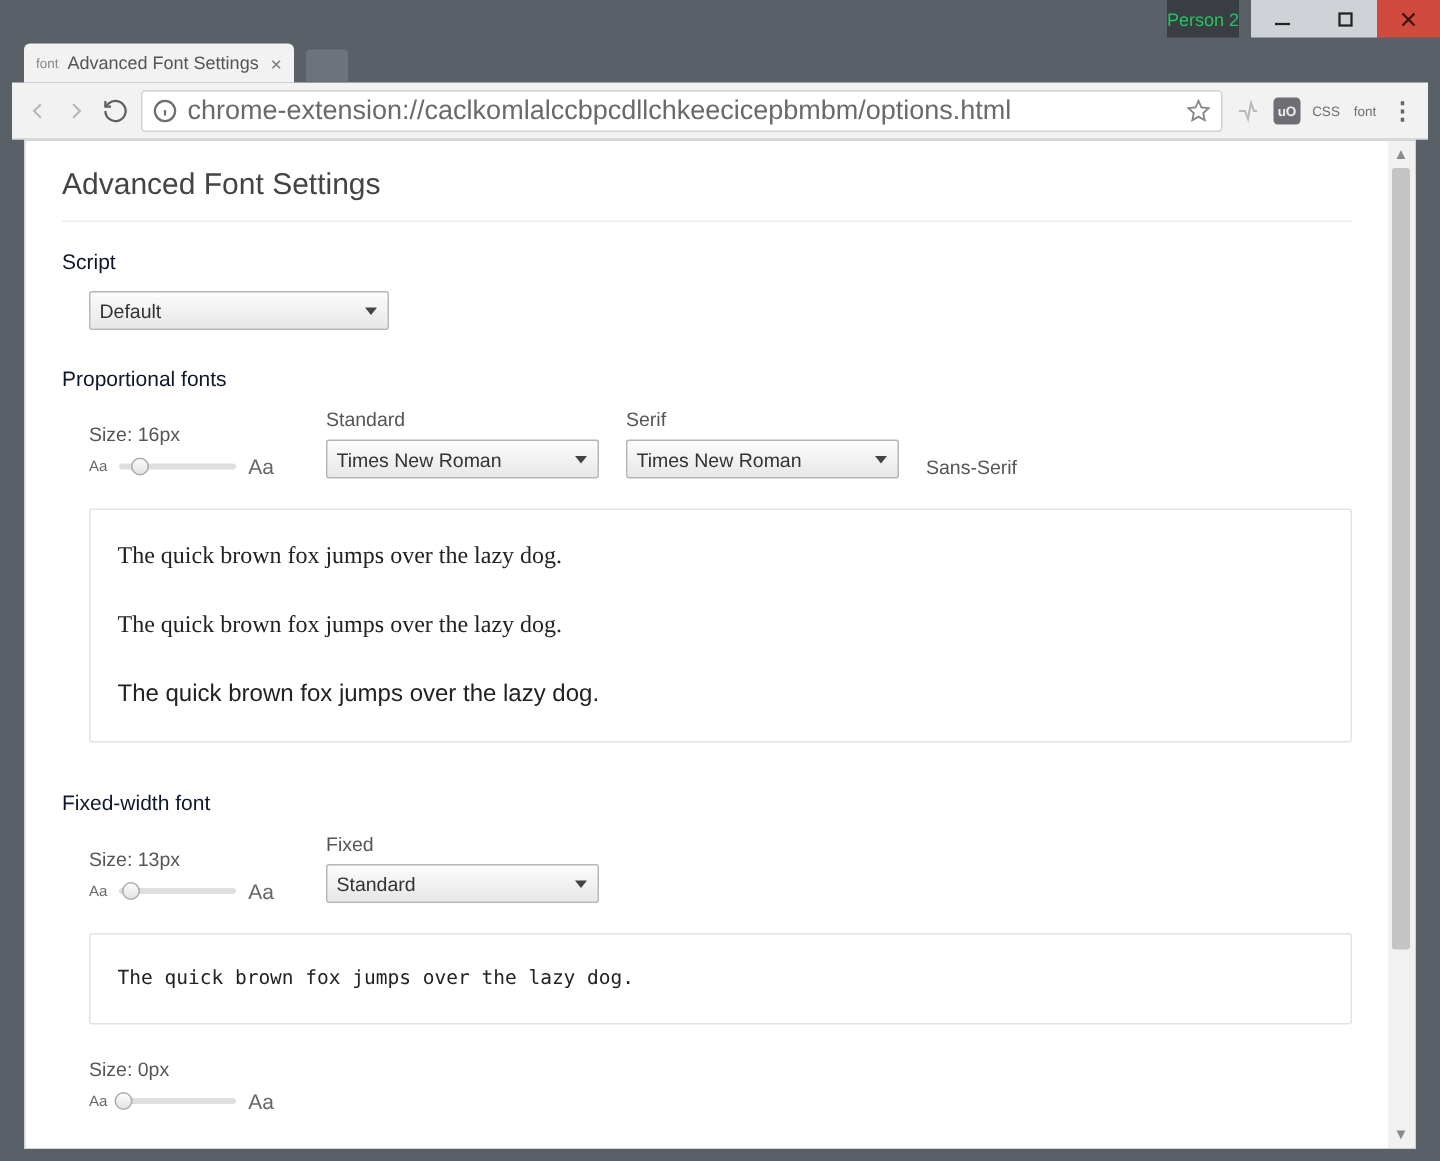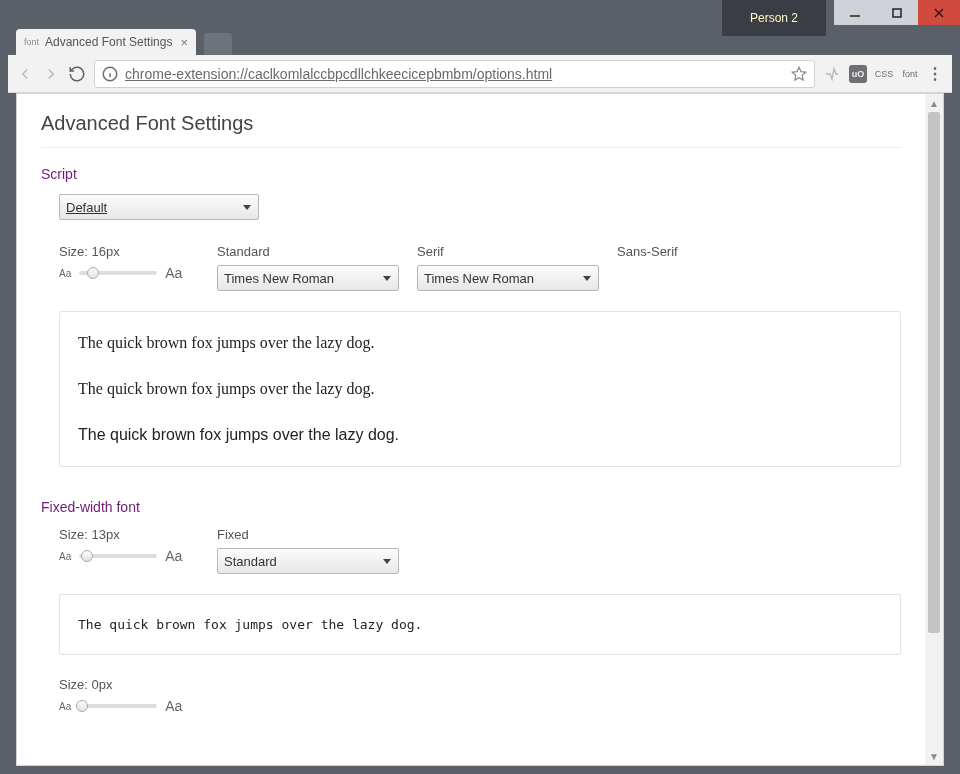--- a/index.html
+++ b/index.html
@@ -4,22 +4,22 @@
 <style>
   * { box-sizing: border-box; margin: 0; padding: 0; }
   body {
     width: 960px; height: 774px;
     font-family: "Segoe UI", Arial, sans-serif;
     background: #5a6067; overflow: hidden; position: relative;
   }
   
   .titlebar { height: 25px; background: #5a6067; display: flex; justify-content: flex-end; }
   .person-badge {
-    background: #3a3e44; color: #fef9c3; font-size: 12px;
-    padding: 4px 28px; margin-right: 8px; height: 36px; display:flex; align-items:center;
+    background: #3a3e44; color: #22c55e; font-size: 12px;
+    padding: 4px 0; margin-right: 8px; height: 25px; display:flex; align-items:center;
   }
   .win-btn {
     width: 42px; height: 25px; display: flex; align-items: center; justify-content: center;
     color: #222; font-size: 10px;
   }
   .btn-min { background: #cfd2d6; }
   .btn-max { background: #cfd2d6; }
   .btn-close { background: #d04a3e; }
   .btn-min svg, .btn-max svg, .btn-close svg { width: 14px; height: 14px; }
 
@@ -44,50 +44,50 @@
   }
   .nav-arrow { color: #b9b9b9; }
   .nav-arrow svg, .reload svg, .info svg, .star svg { width:18px; height:18px; display:block; }
   .reload { color:#5e5e5e; }
   .omnibox {
     flex: 1; display: flex; align-items: center; background: #fff;
     border: 1px solid #d2d2d2; border-radius: 3px; height: 28px; padding: 0 6px;
     gap: 6px;
   }
   .info { color:#6f6f6f; }
-  .url { color:#6a6a6a; font-size: 14px; white-space: nowrap; overflow:hidden; text-overflow:ellipsis; flex:1;text-decoration:underline; }
+  .url { color:#6a6a6a; font-size: 18px; white-space: nowrap; overflow:hidden; text-overflow:ellipsis; flex:1; }
   .star { color:#858585; margin-left:auto; }
   .ext-badge { width:18px; height:16px; display:flex; align-items:center; justify-content:center; font-size:10px; color:#6f6f6f; }
   .ubo { background:#6d6f74; width:18px; height:18px; border-radius:3px; display:flex; align-items:center; justify-content:center; color:#eee; font-size:9px; font-weight:bold; }
   .menu-dots { color:#666; letter-spacing:1px; font-size:16px; font-weight:bold; }
 
   
   .viewport-wrap { display:flex; background:#fff; height: calc(774px - 25px - 30px - 38px - 8px); margin: 0 8px 8px 8px; border:1px solid #cfd2d6; }
   .viewport { flex:1; overflow-y:auto; background:#fff; }
   .vscroll { width:18px; background:#f1f1f1; position:relative; }
   .vscroll .arrow { height:18px; display:flex;align-items:center;justify-content:center;color:#8a8a8a;font-size:10px; }
   .vscroll .thumb { position:absolute; left:3px; width:12px; background:#c4c4c4; border-radius:2px; }
   .vscroll .track { position:absolute; top:18px; bottom:18px; left:0; right:0; }
 
   .content { padding: 18px 24px 40px 24px; color:#333; font-size:14px; }
   h1.page-title { font-weight:400; font-size:20px; color:#444; padding-bottom:12px; border-bottom:1px solid #eee; margin-bottom:18px; }
-  .section-label { font-size:14px; color:#701a75; margin: 10px 0 12px 0; }
+  .section-label { font-size:14px; color:#0f172a; margin: 10px 0 12px 0; }
   .sub-indent { padding-left: 18px; }
 
   .select {
     background: linear-gradient(#fcfcfc,#e7e7e7);
     border:1px solid #b6b6b6; border-radius:2px; height:26px;
     display:flex; align-items:center; padding:0 6px; font-size:13px; color:#333;
     position:relative; min-width:190px;
   }
   .select.wide { min-width: 182px; }
   .select .caret { margin-left:auto; color:#444; }
   .select .caret svg { width:10px; height:10px; }
 
-  .row { display:flex; gap: 18px; align-items:flex-start; margin-bottom: 20px; }
+  .row { display:flex; gap: 18px; align-items:flex-end; margin-bottom: 20px; }
   .col { display:flex; flex-direction:column; gap:6px; }
   .col-label { font-size:13px; color:#555; }
   .size-label { font-size:13px; color:#555; }
 
   .slider-row { display:flex; align-items:center; gap:8px; }
   .aa-small { font-size:10px; color:#666; }
   .aa-large { font-size:14px; color:#666; }
   .slider {
     width:78px; height:4px; background:#dedede; border-radius:2px; position:relative;
   }
@@ -185,28 +185,29 @@
     <span class="menu-dots">⋮</span>
   </div>
 
   <div class="viewport-wrap">
     <div class="viewport">
       <div class="content">
         <h1 class="page-title">Advanced Font Settings</h1>
 
         <div class="section-label">Script</div>
         <div class="sub-indent" style="margin-bottom:24px;">
-          <div class="select" style="width:200px;text-decoration:underline;">
+          <div class="select" style="width:200px;">
             <span>Default</span>
             <span class="caret"><svg viewBox="0 0 10 10">
                   <polygon points="1,3 9,3 5,8" fill="#444"></polygon>
                 </svg></span>
           </div>
         </div>
 
+        <div class="section-label">Proportional fonts</div>
         <div class="sub-indent">
           <div class="row">
             <div class="col" style="width:140px;">
               <span class="size-label">Size: 16px</span>
               <div class="slider-row">
                 <span class="aa-small">Aa</span>
                 <div class="slider">
                   <div class="thumb" style="left:18%"></div>
                 </div>
                 <span class="aa-large">Aa</span>

